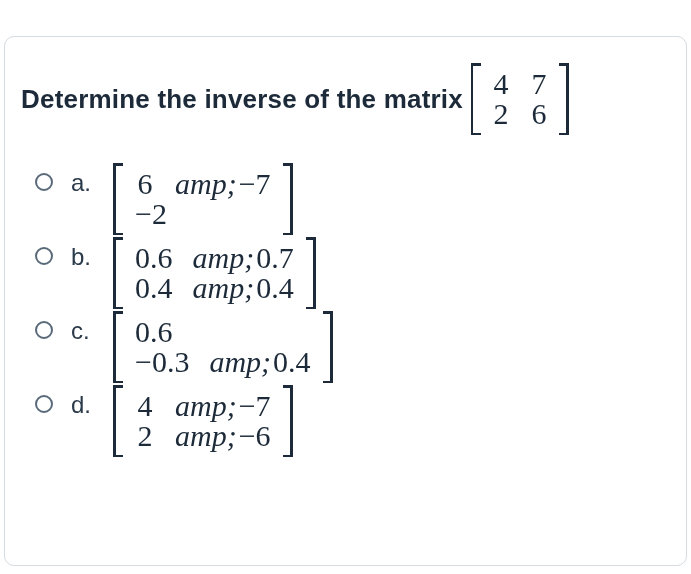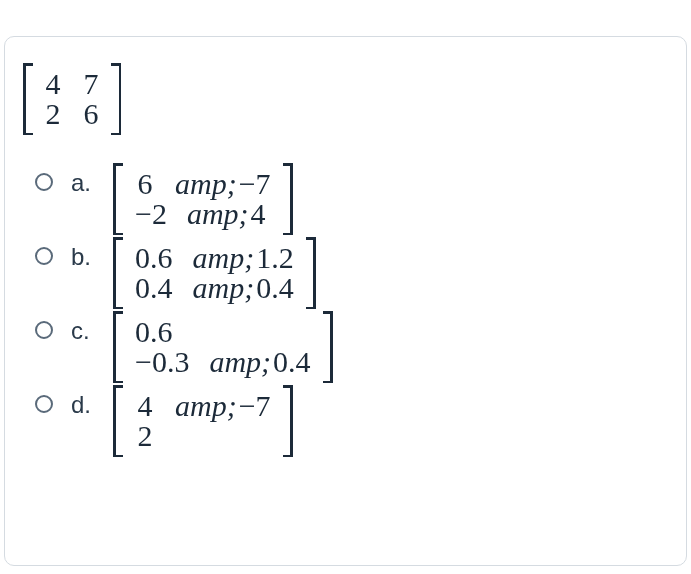--- a/index.html
+++ b/index.html
@@ -114,20 +114,21 @@
   .option .matrix { font-size: 30px; }
   .option .mrow { gap: 20px; }
   .option .mbody { padding: 6px 10px; }
 </style>
 </head>
 <body>
 
 <div class="card">
 
   <div class="question">
+    <span class="qtext">Determine the inverse of the matrix</span>
     <span class="matrix">
       <span class="bracket left">
           <span class="cap-bottom"></span>
         </span>
       <span class="mbody">
         <span class="mrow">
           <span>4</span>
           <span>7</span>
         </span>
         <span class="mrow">
@@ -150,40 +151,39 @@
         <span class="bracket left">
             <span class="cap-bottom"></span>
           </span>
         <span class="mbody">
           <span class="mrow">
             <span>6</span>
             <span><span class="amp">amp;</span><span>−7</span></span>
           </span>
           <span class="mrow">
             <span>−2</span>
-            <span><span class="amp">amp;</span><span>4</span></span>
           </span>
         </span>
         <span class="bracket right">
             <span class="cap-bottom"></span>
           </span>
       </span>
     </div>
 
     <div class="option">
       <span class="radio"></span>
       <span class="optlabel">b.</span>
       <span class="matrix">
         <span class="bracket left">
             <span class="cap-bottom"></span>
           </span>
         <span class="mbody">
           <span class="mrow">
             <span>0.6</span>
-            <span><span class="amp">amp;</span><span>1.2</span></span>
+            <span><span class="amp">amp;</span><span>0.7</span></span>
           </span>
           <span class="mrow">
             <span>0.4</span>
             <span><span class="amp">amp;</span><span>0.4</span></span>
           </span>
         </span>
         <span class="bracket right">
             <span class="cap-bottom"></span>
           </span>
       </span>
@@ -218,20 +218,21 @@
         <span class="bracket left">
             <span class="cap-bottom"></span>
           </span>
         <span class="mbody">
           <span class="mrow">
             <span>4</span>
             <span><span class="amp">amp;</span><span>−7</span></span>
           </span>
           <span class="mrow">
             <span>2</span>
+            <span><span class="amp">amp;</span><span>−6</span></span>
           </span>
         </span>
         <span class="bracket right">
             <span class="cap-bottom"></span>
           </span>
       </span>
     </div>
 
   </div>
 </div>

